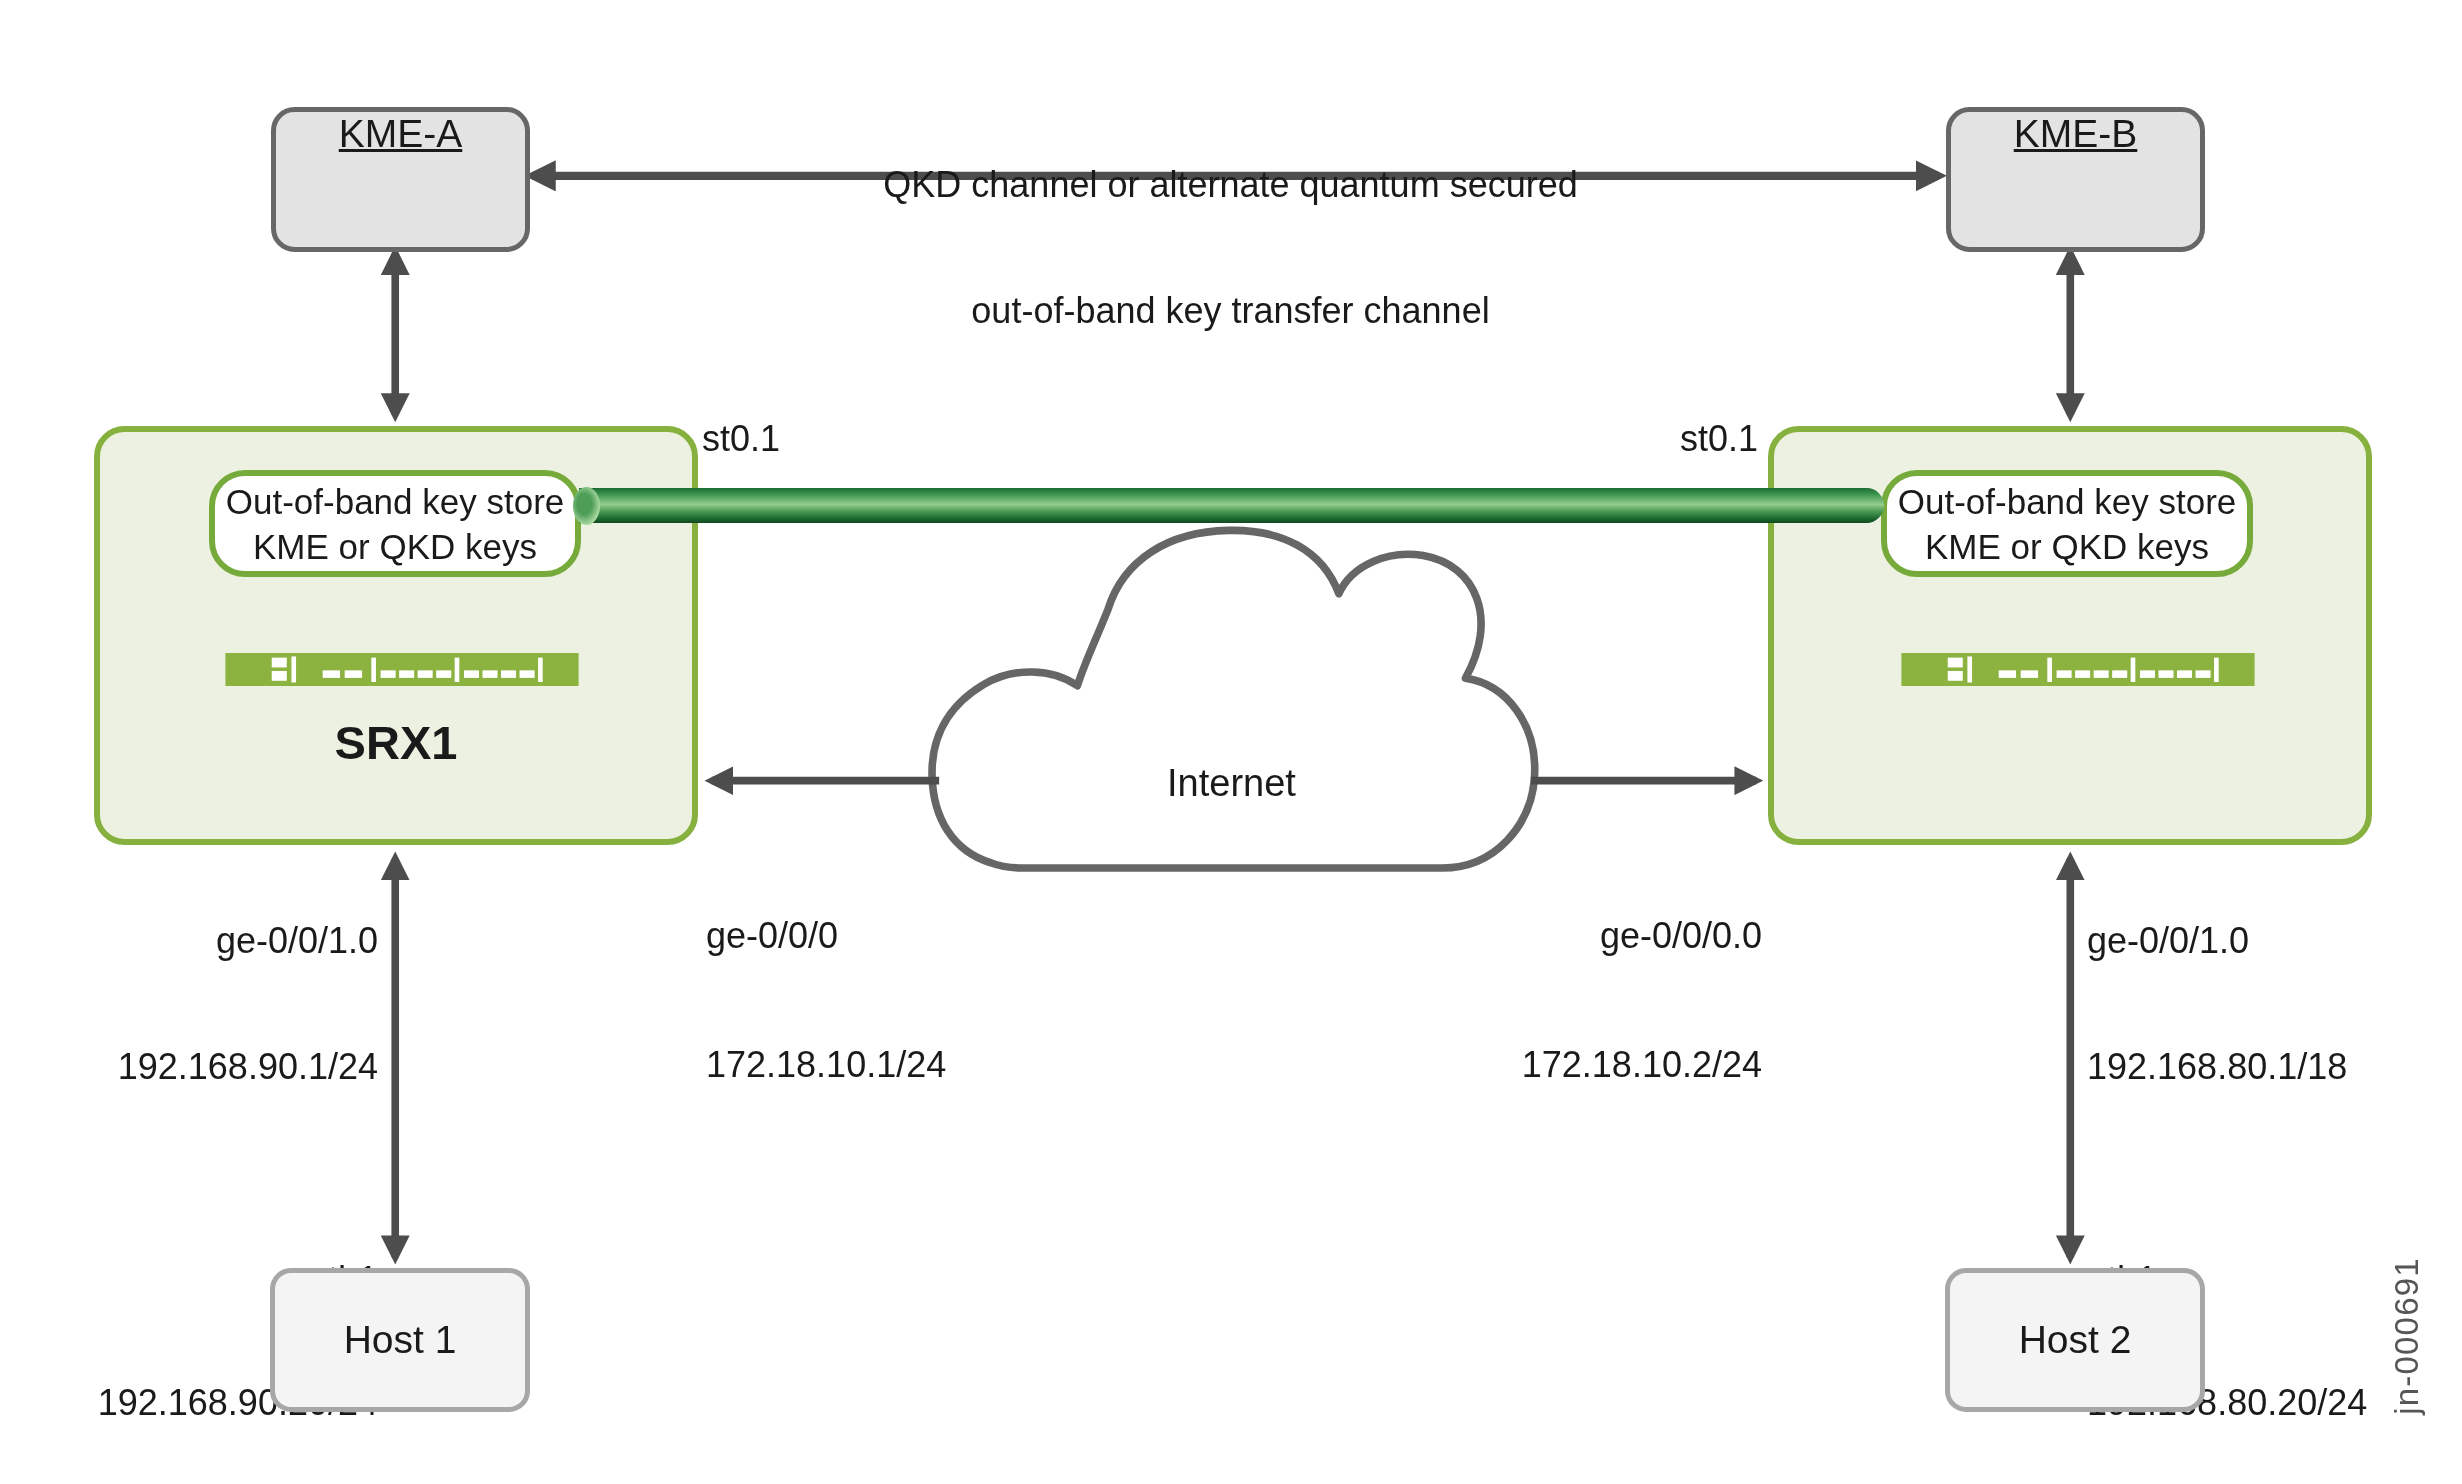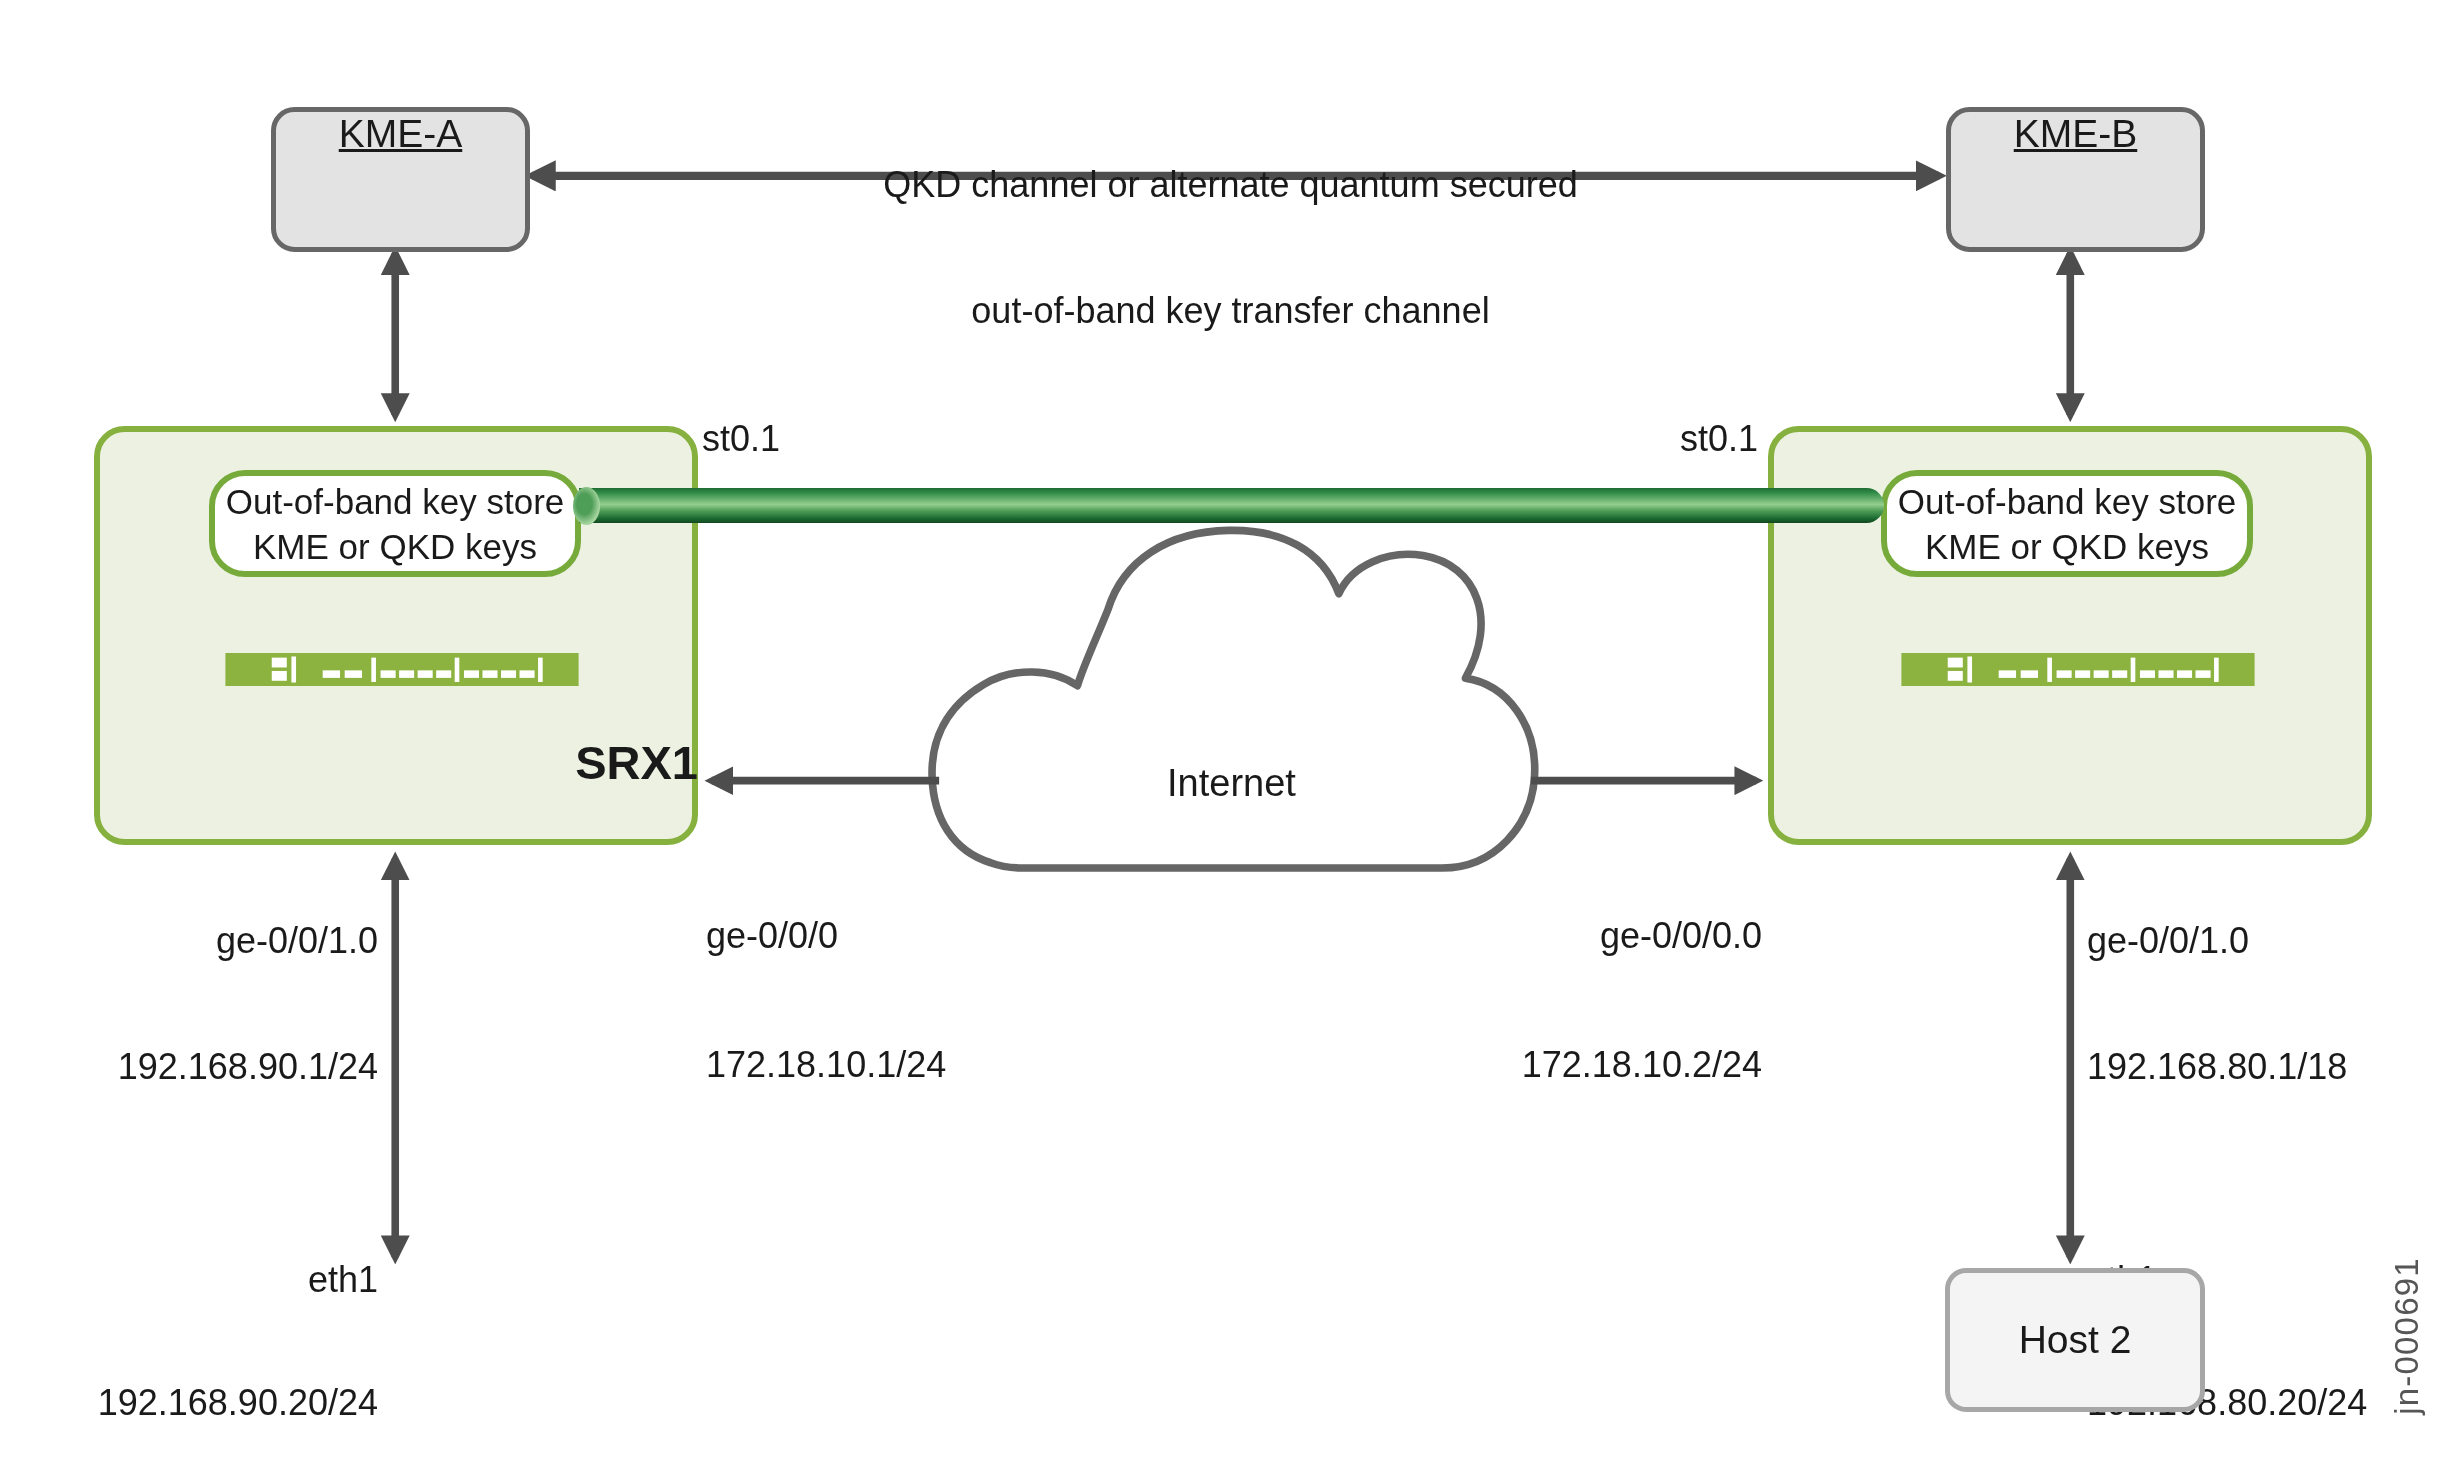--- a/index.html
+++ b/index.html
@@ -98,21 +98,21 @@
     <rect x="300" y="30" width="26" height="13" fill="#fff"></rect>
     <rect x="332" y="30" width="26" height="13" fill="#fff"></rect>
     <rect x="364" y="30" width="26" height="13" fill="#fff"></rect>
     <rect x="396" y="8" width="8" height="42" fill="#fff"></rect>
     <rect x="412" y="30" width="26" height="13" fill="#fff"></rect>
     <rect x="444" y="30" width="26" height="13" fill="#fff"></rect>
     <rect x="476" y="30" width="26" height="13" fill="#fff"></rect>
     <rect x="508" y="30" width="26" height="13" fill="#fff"></rect>
     <rect x="540" y="8" width="8" height="42" fill="#fff"></rect>
   </svg>
-  <div class="abs srx-name" style="left:94px;top:735px;text-align:right;">SRX1</div>
+  <div class="abs srx-name" style="left:94px;top:715px;">SRX1</div>
 
   <div class="abs srx-box" style="left:1768px;top:426px;"></div>
   <div class="abs keystore" style="left:1881px;top:470px;">
     <div>Out-of-band key store</div>
     <div>KME or QKD keys</div>
   </div>
   <svg class="abs" style="left:1899px;top:653px;" width="358" height="33" viewBox="0 0 610 57">
     <rect x="0" y="0" width="610" height="57" fill="#8cb23f"></rect>
     <rect x="80" y="8" width="26" height="17" fill="#fff"></rect>
     <rect x="80" y="31" width="26" height="17" fill="#fff"></rect>
@@ -159,20 +159,23 @@
 
   <div class="abs lbl right" style="left:85px;top:1177px;width:293px;line-height:41px;">
     <div>eth1</div>
     <div>192.168.90.20/24</div>
   </div>
   <div class="abs lbl" style="left:2087px;top:1177px;line-height:41px;">
     <div>eth1</div>
     <div>192.168.80.20/24</div>
   </div>
 
+  <div class="abs host-box" style="left:270px;top:1268px;">
+    <span>Host 1</span>
+  </div>
   <div class="abs host-box" style="left:1945px;top:1268px;">
     <span>Host 2</span>
   </div>
 
   <div class="abs figure-id" style="left:2319px;top:1317px;width:176px;">jn-000691</div>
 
 </div>
 
 
 </body></html>

